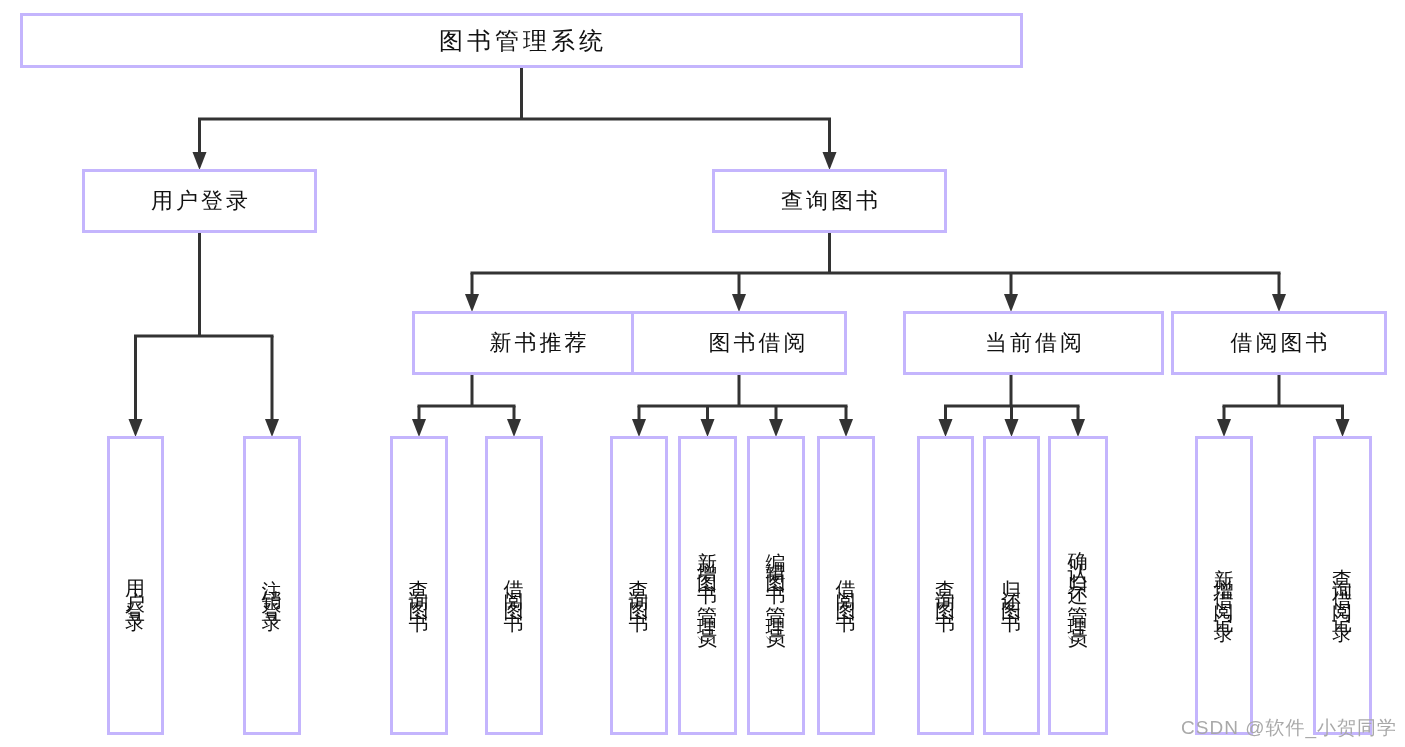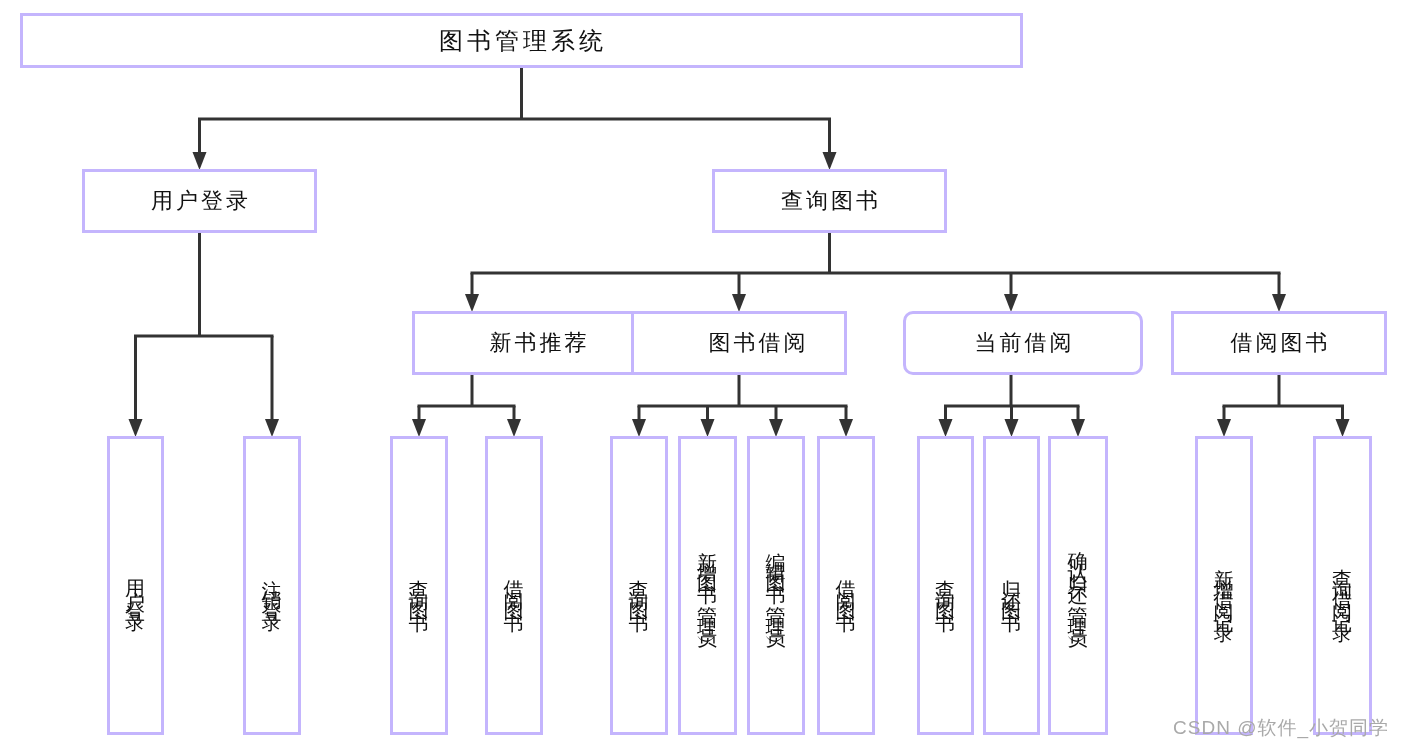--- a/index.html
+++ b/index.html
@@ -35,21 +35,21 @@
   .node.v .lbl {
     writing-mode: vertical-rl;
     text-orientation: mixed;
     font-size: 20px;
     letter-spacing: 11px;
     line-height: 1;
     max-height: 290px;
   }
   #watermark {
     position: absolute;
-    right: 16px;
+    right: 8px;
     bottom: 6px;
     font-size: 19px;
     color: #a9a9a9;
     letter-spacing: 1px;
     white-space: nowrap;
   }
 </style>
 </head>
 <body>
 
@@ -155,21 +155,21 @@
       </div>
       <div class="node v" style="left: 678px; top: 436px; width: 59px; height: 299px;">
         <span class="lbl">新增图书（管理员）</span>
       </div>
       <div class="node v" style="left: 747px; top: 436px; width: 58px; height: 299px;">
         <span class="lbl">编辑图书（管理员）</span>
       </div>
       <div class="node v" style="left: 817px; top: 436px; width: 58px; height: 299px;">
         <span class="lbl">借阅图书</span>
       </div>
-      <div class="node h" style="left: 903px; top: 311px; width: 240px; height: 64px; border-radius: 10px;">
+      <div class="node h" style="left: 903px; top: 311px; width: 261px; height: 64px;">
         <span class="lbl">当前借阅</span>
       </div>
       <div class="node v" style="left: 917px; top: 436px; width: 57px; height: 299px;">
         <span class="lbl">查询图书</span>
       </div>
       <div class="node v" style="left: 983px; top: 436px; width: 57px; height: 299px;">
         <span class="lbl">归还图书</span>
       </div>
       <div class="node v" style="left: 1048px; top: 436px; width: 60px; height: 299px;">
         <span class="lbl">确认归还（管理员）</span>

